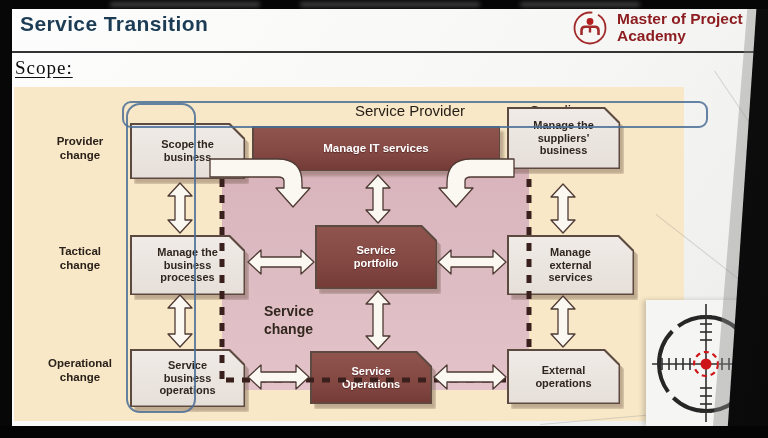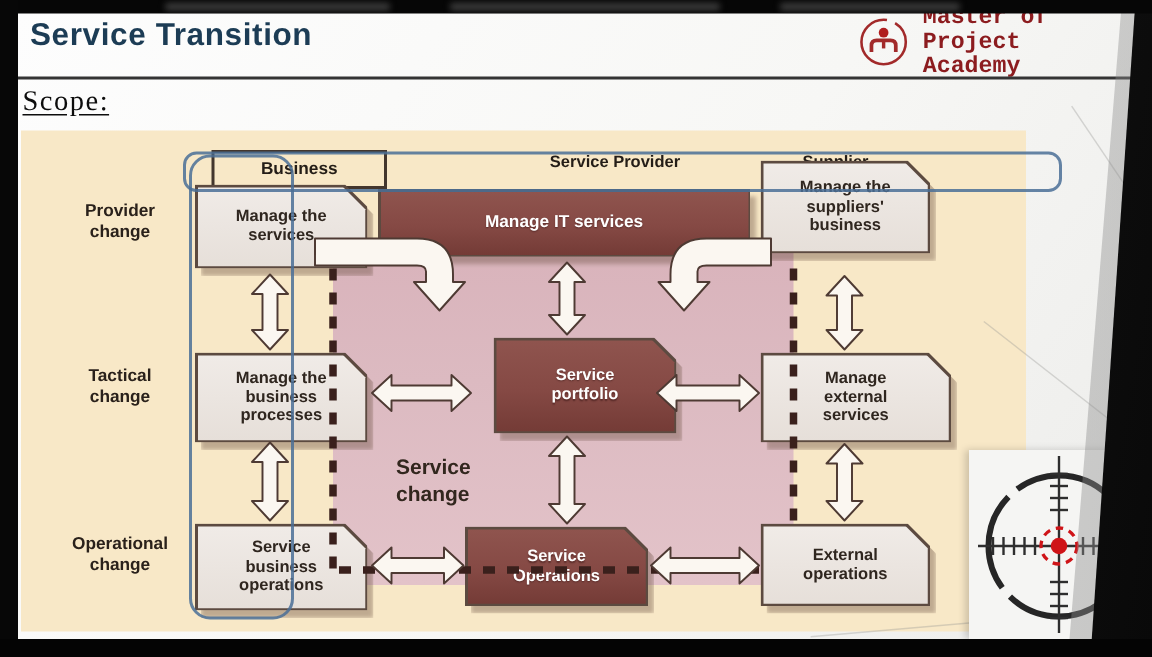--- a/index.html
+++ b/index.html
@@ -27,30 +27,30 @@
   .crease{background:rgba(150,148,145,.35);height:1px;z-index:30;}
 
   
   .title{left:20px;top:12px;font-size:21px;font-weight:bold;color:var(--title_navy);
          letter-spacing:.4px;z-index:10;}
   .rule{left:12px;top:51px;width:756px;height:2px;background:#343434;z-index:10;}
   .scope{left:15px;top:57px;font-family:"Liberation Serif",serif;font-size:19px;color:#0d0d0d;
          letter-spacing:1px;text-decoration:underline;text-underline-offset:3px;z-index:10;}
 
   .logo{left:570px;top:7px;width:196px;height:42px;z-index:10;display:flex;align-items:center;gap:7px;}
-  .logo-text{font-family:Liberation Mono, monospace;font-size:15.5px;font-weight:bold;
+  .logo-text{font-family:Liberation Sans, sans-serif;font-size:15.5px;font-weight:bold;
              color:var(--logo_red);line-height:1.08;}
 
   
   .diagram{left:14px;top:87px;width:670px;height:334px;background:var(--cream);z-index:20;}
   .pink{position:absolute;left:208px;top:76px;width:307px;height:227px;
         background:linear-gradient(180deg,#d9b3bb 0%,var(--pink) 40%,#e3c3c9 100%);}
   .dg-svg{position:absolute;left:0;top:0;z-index:6;}
 
-  .colhead{position:absolute;top:15px;font-size:11px;font-weight:bold;color:#241d17;
+  .colhead{position:absolute;top:15px;font-size:15px;font-weight:normal;color:#241d17;
            text-align:center;z-index:4;}
   .bizbox{position:absolute;left:127px;top:13px;width:113px;height:22px;
           border:2px solid #43362d;z-index:4;display:flex;align-items:center;justify-content:center;
           font-size:11.5px;font-weight:bold;color:#241d17;}
   .rowlab{position:absolute;left:28px;width:76px;text-align:center;font-size:11.5px;
           font-weight:bold;color:#2a211b;line-height:1.18;z-index:4;}
 
   
   .box{position:absolute;z-index:5;}
   .bs,.be,.bf{position:absolute;clip-path:polygon(0 0,calc(100% - 15px) 0,100% 15px,100% 100%,0 100%);}
@@ -96,21 +96,20 @@
       <div>Academy</div>
     </div>
   </div>
   <div class="abs rule"></div>
   <div class="abs scope">Scope:</div>
 
   <div class="abs diagram">
 
     <div class="pink"></div>
 
-    <div class="bizbox">Business</div>
     <div class="colhead" style="left:306px;width:180px;">Service Provider</div>
     <div class="colhead" style="left:480px;width:126px;">Supplier</div>
 
     <div class="rowlab" style="top:48px;">Provider change</div>
     <div class="rowlab" style="top:158px;">Tactical change</div>
     <div class="rowlab" style="top:270px;">Operational change</div>
 
     <svg class="dg-svg" width="670" height="334" viewBox="0 0 670 334">
       <g stroke="#3a201c" stroke-width="5" stroke-dasharray="8 8" fill="none">
         <path d="M208,92 V293"></path>
@@ -130,21 +129,21 @@
         <path d="M420,290 L433,278 L433,285 L479,285 L479,278 L492,290 L479,302 L479,295 L433,295 L433,302 Z"></path>
         <path d="M196,72 L264,72 Q288,72 288,96 L288,101 L296,101 L279,120 L262,101 L270,101 L270,94 Q270,90 264,90 L196,90 Z"></path>
         <path d="M500,72 L457,72 Q433,72 433,96 L433,101 L425,101 L442,120 L459,101 L451,101 L451,94 Q451,90 457,90 L500,90 Z"></path>
       </g>
     </svg>
 
     <div class="box" style="left:116px;top:36px;width:115px;height:56px;">
       <div class="bs"></div>
         <div class="be"></div>
       <div class="bf">
-          <span>Manage the services</span>
+          <span>Scope the business</span>
         </div>
     </div>
     <div class="box maroon plain" style="left:238px;top:39px;width:248px;height:45px;">
       <div class="bs"></div>
         <div class="be"></div>
       <div class="bf" style="font-size:11.5px;">
           <span>Manage IT services</span>
         </div>
     </div>
     <div class="box" style="left:493px;top:20px;width:113px;height:62px;">
@@ -155,21 +154,21 @@
         </div>
     </div>
 
     <div class="box" style="left:116px;top:148px;width:115px;height:60px;">
       <div class="bs"></div>
         <div class="be"></div>
       <div class="bf">
           <span>Manage the business processes</span>
         </div>
     </div>
-    <div class="box maroon narrow" style="left:315px;top:138px;width:122px;height:64px;">
+    <div class="box maroon narrow" style="left:301px;top:138px;width:122px;height:64px;">
       <div class="bs"></div>
         <div class="be"></div>
       <div class="bf">
           <span>Service portfolio</span>
         </div>
     </div>
     <div class="box narrow" style="left:493px;top:148px;width:113px;height:60px;padding-left:14px;">
       <div class="bs"></div>
         <div class="be"></div>
       <div class="bf">

